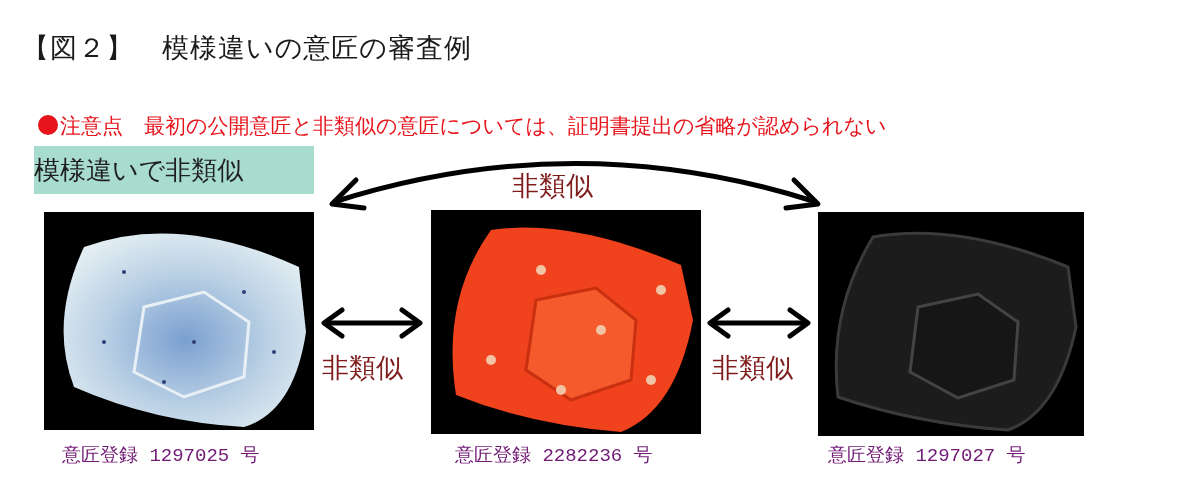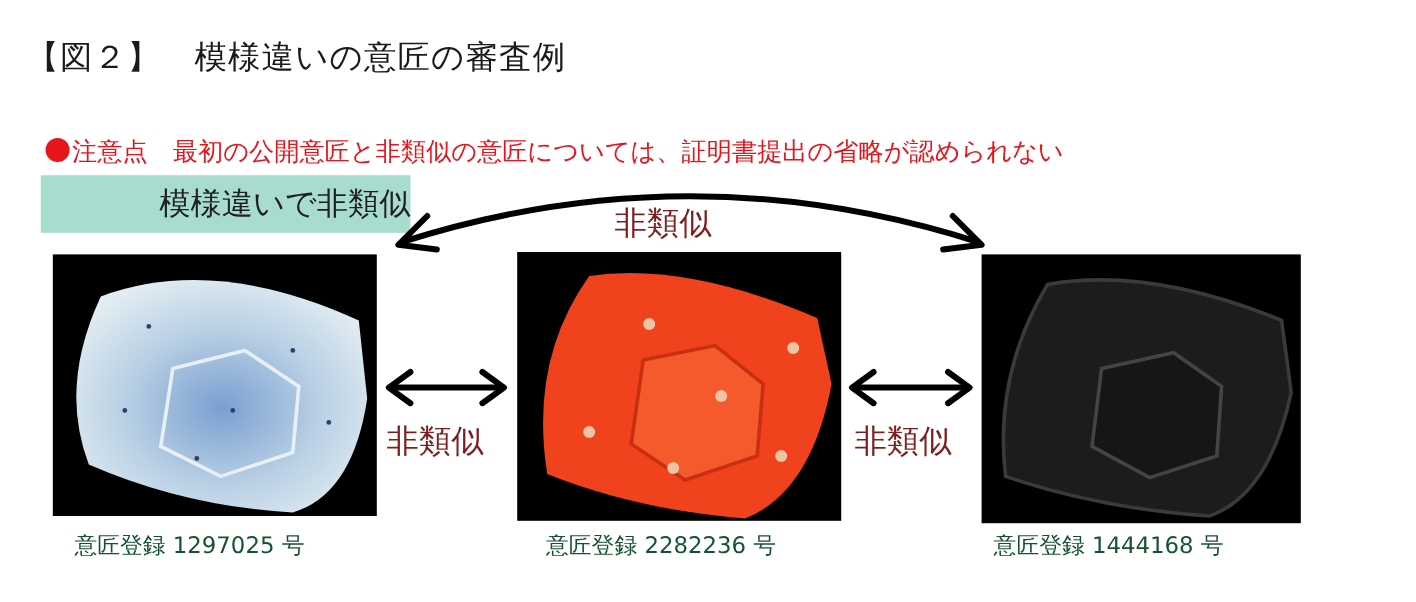--- a/index.html
+++ b/index.html
@@ -4,27 +4,27 @@
 <style>
   html, body { margin:0; padding:0; background:#ffffff; }
   body { width:1180px; height:502px; position:relative; overflow:hidden;
          font-family:"DejaVu Sans", "Liberation Sans", sans-serif; color:#1a1a1a; }
   .abs { position:absolute; }
   .title { left:22px; top:30px; font-size:27px; letter-spacing:1px; white-space:pre;text-align:right; }
   .note { left:38px; top:88px; font-size:21px; color:#e8141c; white-space:pre;margin-top:24px; }
   .note .dot { display:inline-block; width:20px; height:20px; border-radius:50%; background:#e8141c;
                vertical-align:-2px; margin-right:2px; }
   .badge { left:34px; top:146px; width:280px; height:48px; background:#a8dccf;
-           font-size:26px; line-height:48px; text-align:right; color:#1f1f1f;padding-left:28px; }
+           font-size:26px; line-height:48px; text-align:left; color:#1f1f1f; }
   .photo { background:#000; overflow:hidden; }
   .p1 { left:44px; top:212px; width:270px; height:218px; }
   .p2 { left:431px; top:210px; width:270px; height:224px; }
   .p3 { left:818px; top:212px; width:266px; height:224px; }
   .redlabel { color:#7f1d1d; font-size:27px; }
-  .caption { font-size:19px; color:#14532d; white-space:pre; }
+  .caption { font-size:19px; color:#701a75; white-space:pre;font-family:Liberation Mono, monospace; }
 </style>
 </head>
 <body>
 
 <div class="abs title">【図２】　模様違いの意匠の審査例</div>
 
 <div class="abs note"><span class="dot"></span><span>注意点</span><span>　</span><span>最初の公開意匠と非類似の意匠については、証明書提出の省略が認められない</span></div>
 
 <div class="abs badge">模様違いで非類似</div>
 
@@ -84,13 +84,13 @@
 
 <svg class="abs" style="left:704px;top:306px" width="110" height="34">
   <path d="M6,17 L104,17" stroke="#000" stroke-width="5"></path>
   <path d="M24,4 L6,17 L24,30" fill="none" stroke="#000" stroke-width="5" stroke-linecap="round" stroke-linejoin="round"></path>
   <path d="M86,4 L104,17 L86,30" fill="none" stroke="#000" stroke-width="5" stroke-linecap="round" stroke-linejoin="round"></path>
 </svg>
 <div class="abs redlabel" style="left:712px;top:350px">非類似</div>
 
 <div class="abs caption" style="left:62px;top:442px">意匠登録 1297025 号</div>
 <div class="abs caption" style="left:455px;top:442px">意匠登録 2282236 号</div>
-<div class="abs caption" style="left:828px;top:442px">意匠登録 1444168 号</div>
+<div class="abs caption" style="left:828px;top:442px">意匠登録 1297027 号</div>
 
 </body></html>

